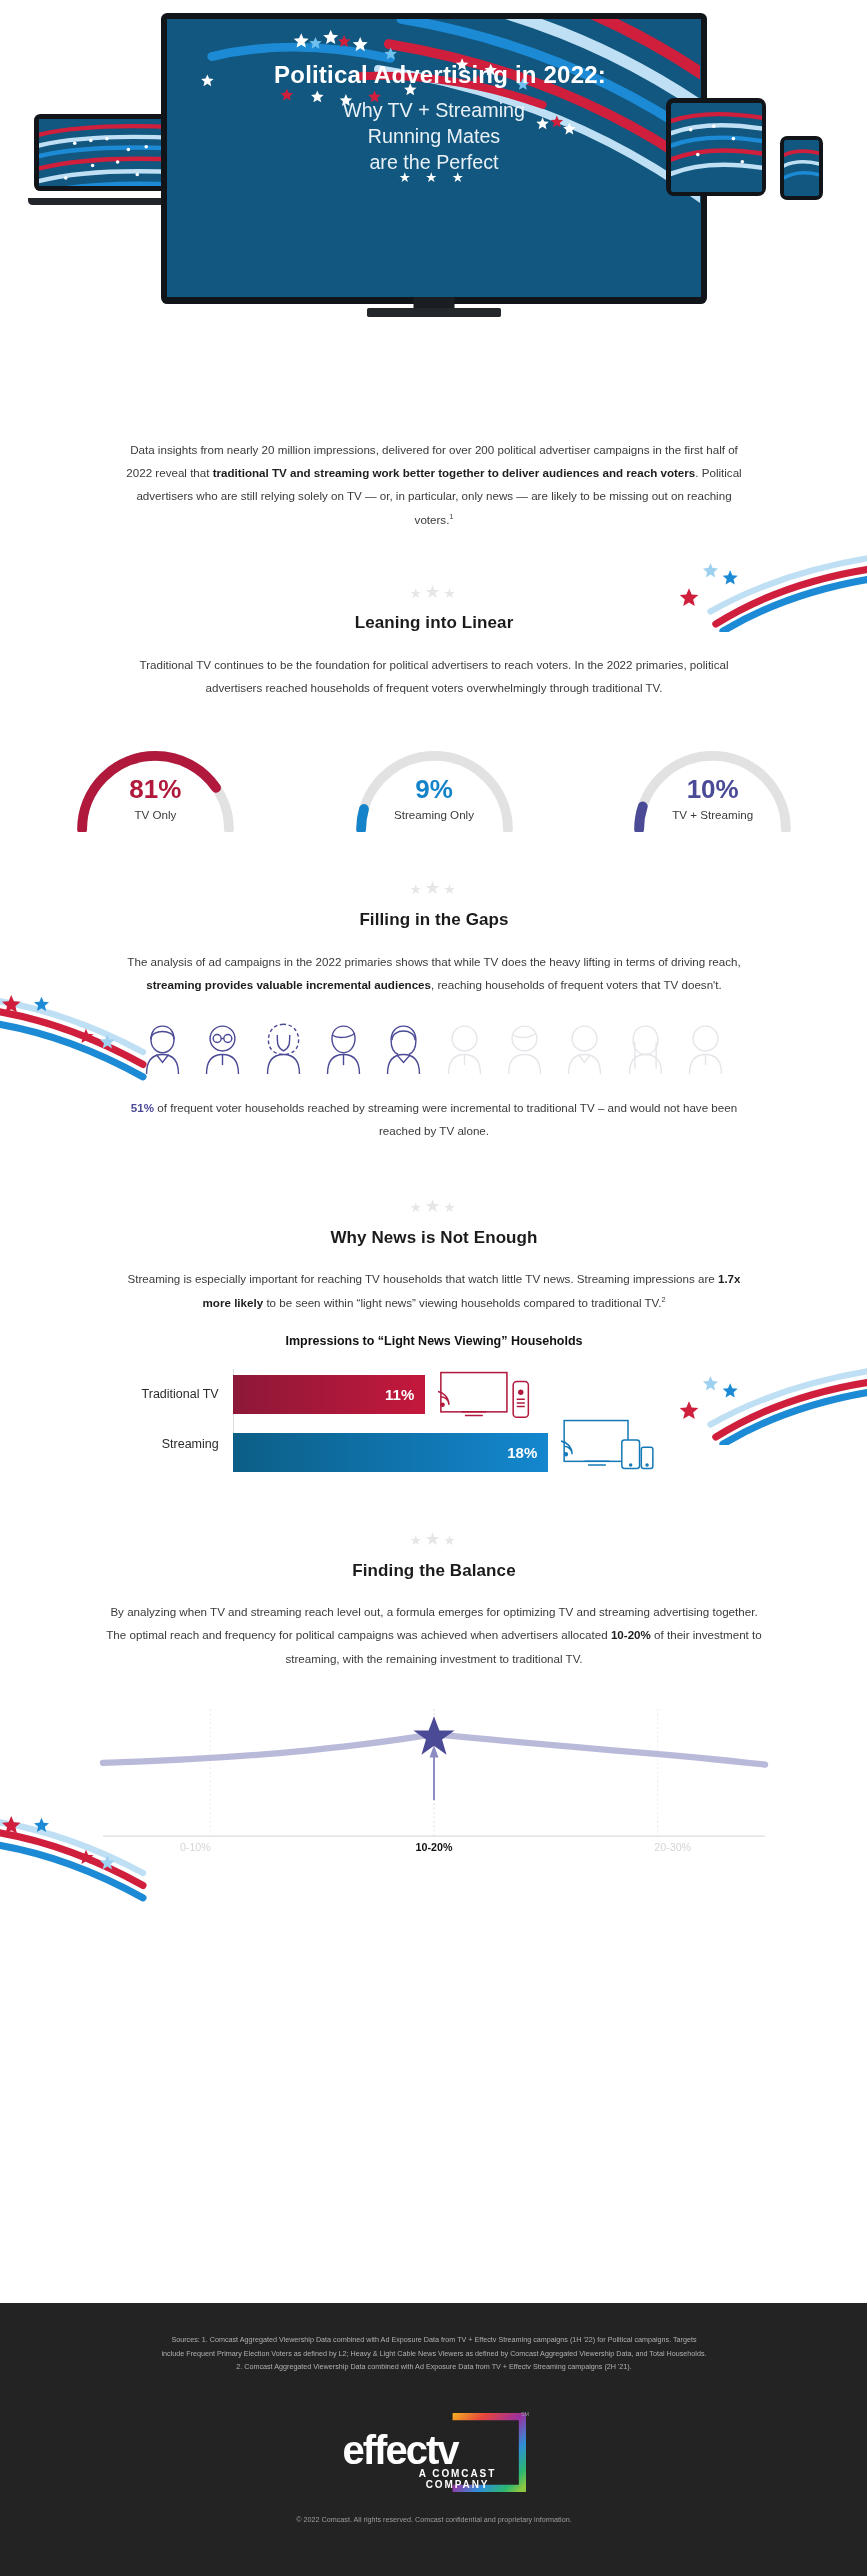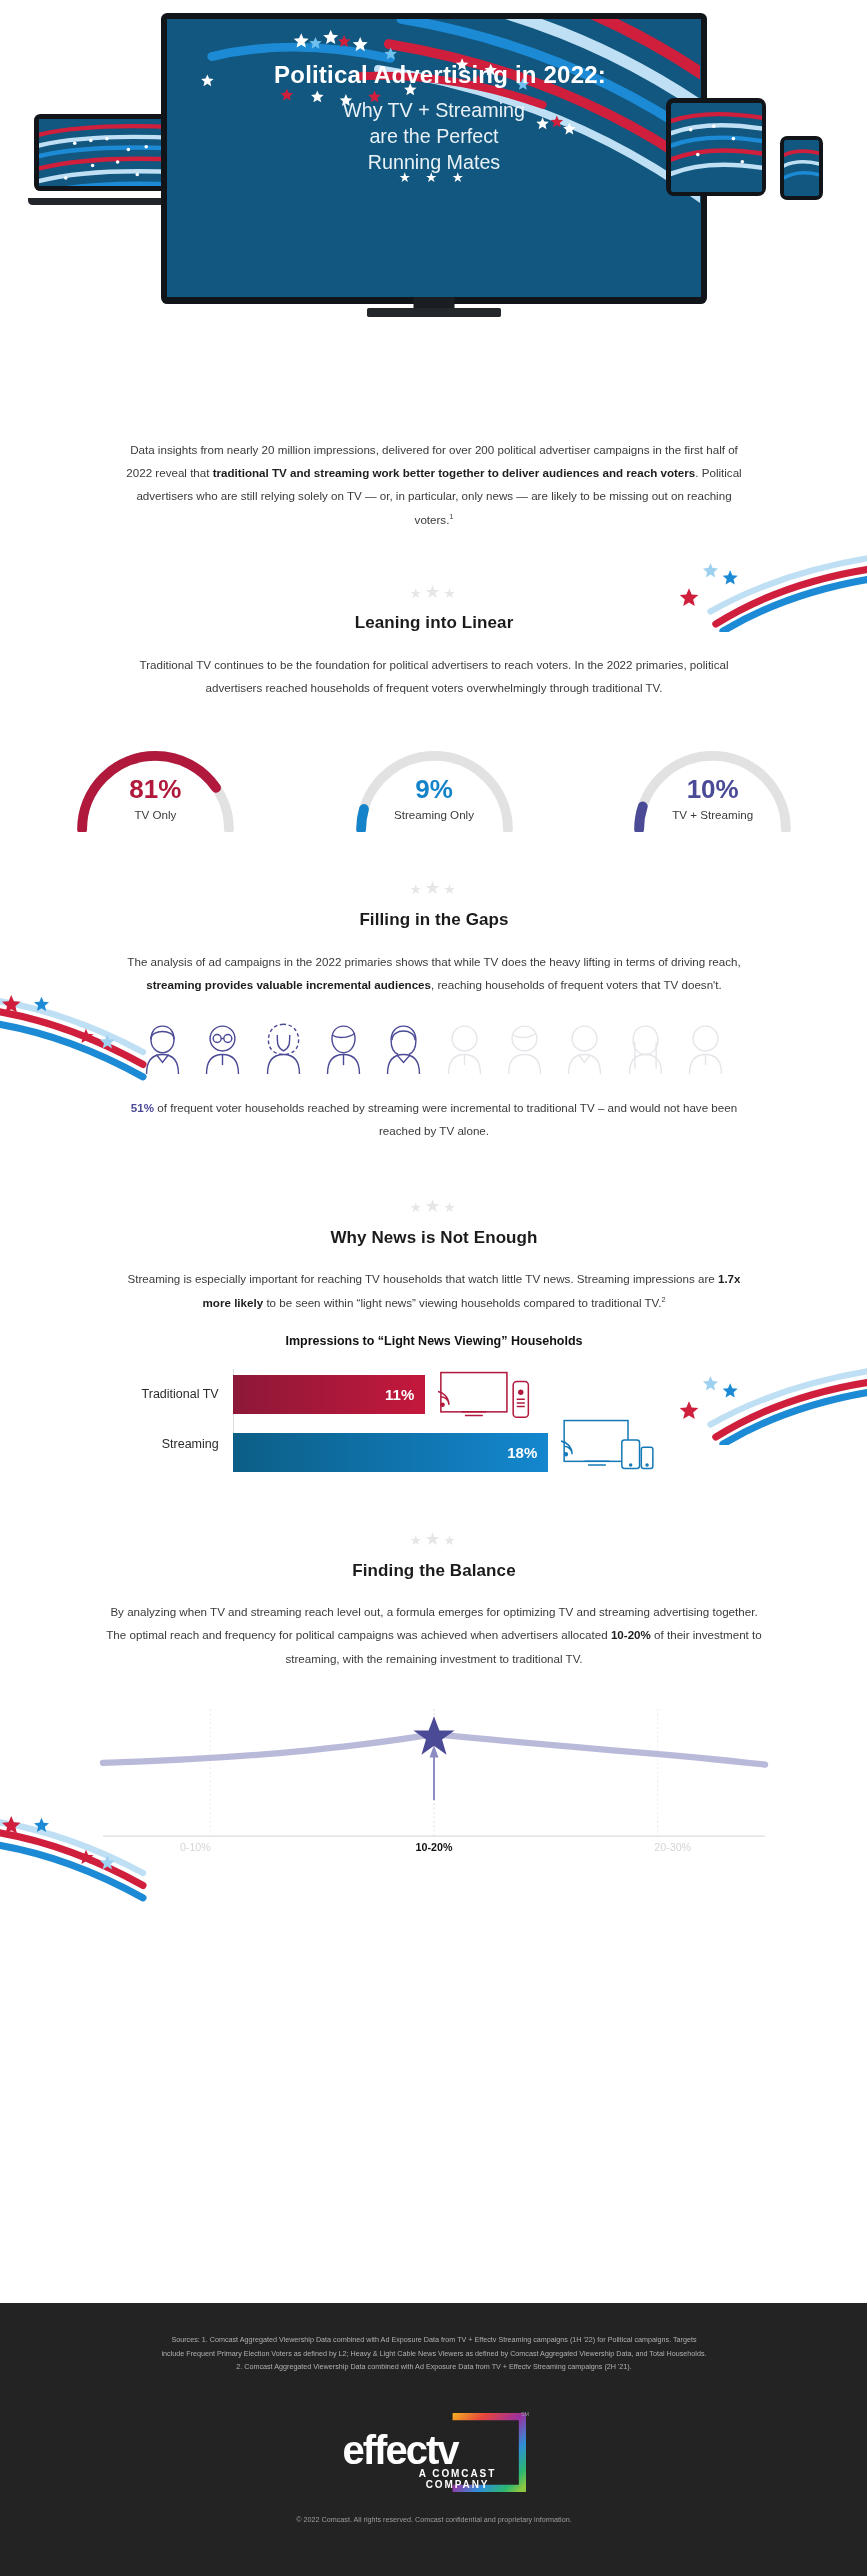--- a/index.html
+++ b/index.html
@@ -267,22 +267,22 @@
               <path d="M-6,46 Q16,30 50,42" stroke="#1c8ad4"></path>
             </g>
           </svg>
         </div>
       </div>
     </div>
 
     <div class="hero-title">Political Advertising in 2022:</div>
     <div class="hero-sub">
       <div>Why TV + Streaming</div>
+      <div>Running Mates</div>
       <div>are the Perfect</div>
-      <div>Running Mates</div>
     </div>
     <div class="hero-stars">★ ★ ★</div>
   </div>
 
   <div style="margin-top:18px;">
     <p class="para"><span>Data insights from nearly 20 million impressions, delivered for over 200 political advertiser campaigns in the first half of 2022 reveal that </span><b>traditional TV and streaming work better together to deliver audiences and reach voters</b><span>. Political advertisers who are still relying solely on TV — or, in particular, only news — are likely to be missing out on reaching voters.</span><sup>1</sup></p>
   </div>
 
   <svg class="flag-deco" style="right:0; top:547px;" width="188" height="85" viewBox="0 0 210 95">
     <g fill="none" stroke-linecap="round">

